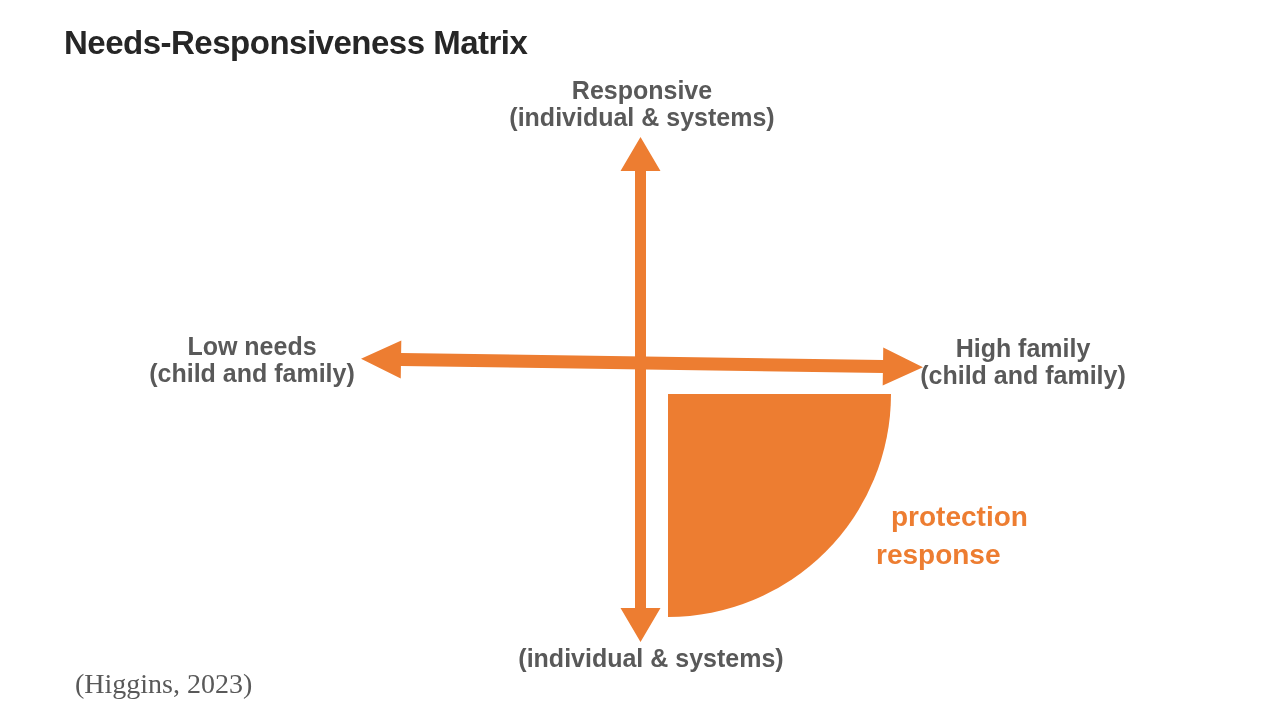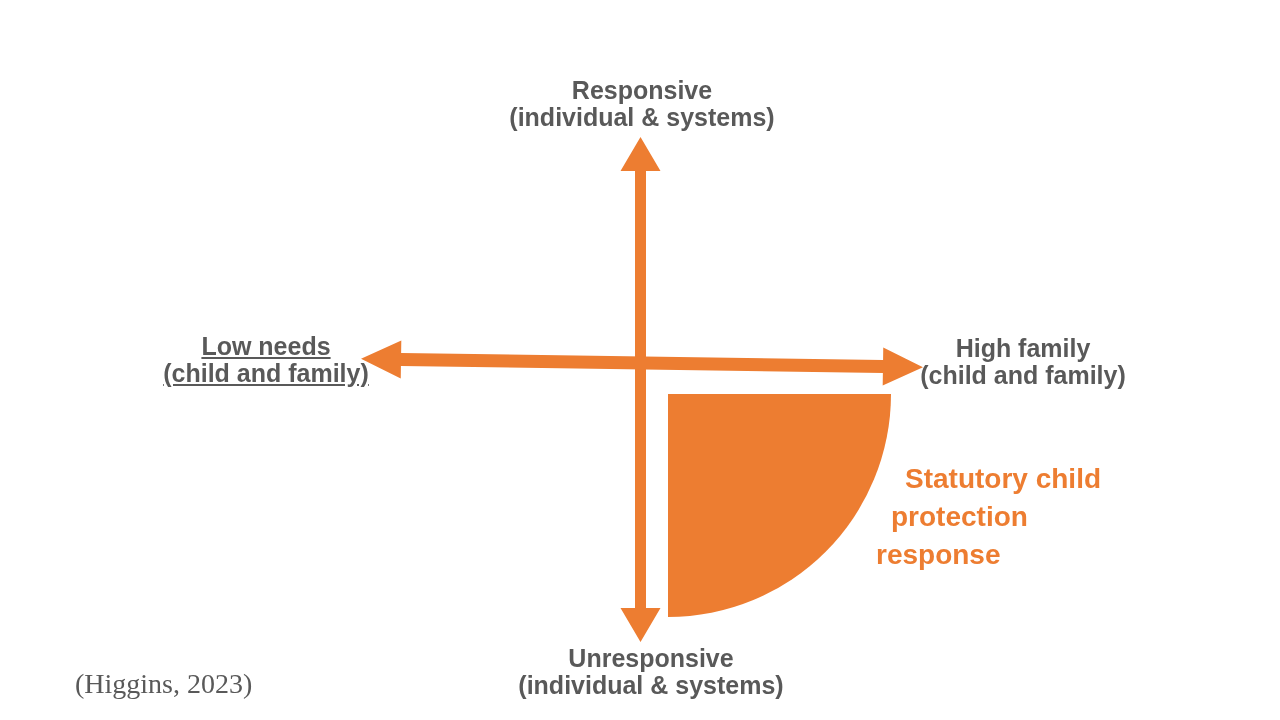--- a/index.html
+++ b/index.html
@@ -36,21 +36,21 @@
     position: absolute;
     width: 300px;
     text-align: center;
     font-size: 25px;
     font-weight: 700;
     line-height: 27px;
     color: var(--gray, #595959);
   }
   .axis-label.top    { left: 492px; top: 77px;  }
   .axis-label.bottom { left: 501px; top: 645px; }
-  .axis-label.left   { left: 116px; top: 333px; text-decoration: underline; }
+  .axis-label.left   { left: 102px; top: 333px; }
   .axis-label.right  { left: 873px; top: 335px; }
   .quad-line {
     position: absolute;
     font-size: 28px;
     font-weight: 700;
     line-height: 32px;
     white-space: nowrap;
     color: var(--orange, #ED7D31);
   }
   .quad-line.l1 { left: 905px; top: 463px; }
@@ -64,49 +64,48 @@
     font-weight: 400;
     color: var(--gray, #595959);
     font-family: Liberation Serif, serif;
   }
 </style>
 </head>
 <body>
 
 <div class="slide">
 
+  <h1 class="title">Needs-Responsiveness Matrix</h1>
 
   <svg class="diagram" viewBox="0 0 1280 720" xmlns="http://www.w3.org/2000/svg">
 
     <polygon points="640.5,137 620.5,171 635,171 635,608 620.5,608 640.5,642 660.5,608 646,608 646,171 660.5,171" fill="#ED7D31"></polygon>
 
     <polygon transform="rotate(0.85 642 363)" points="361,363 401,344 401,356.5 883,356.5 883,344 923,363 883,382 883,369.5 401,369.5 401,382" fill="#ED7D31"></polygon>
 
     <path d="M 668,394 L 891,394 A 223 223 0 0 1 668,617 Z" fill="#ED7D31"></path>
   </svg>
 
   <div class="axis-label top">
     <div>Responsive</div>
     <div>(individual &amp; systems)</div>
   </div>
 
   <div class="axis-label bottom">
-    <div>Unresponsive</div>
     <div>(individual &amp; systems)</div>
   </div>
 
   <div class="axis-label left">
     <div>Low needs</div>
     <div>(child and family)</div>
   </div>
 
   <div class="axis-label right">
     <div>High family</div>
     <div>(child and family)</div>
   </div>
 
-  <div class="quad-line l1">Statutory child</div>
   <div class="quad-line l3">response</div>
   <div class="quad-line l2">protection</div>
 
   <div class="citation">(Higgins, 2023)</div>
 
 </div>
 
 </body></html>

